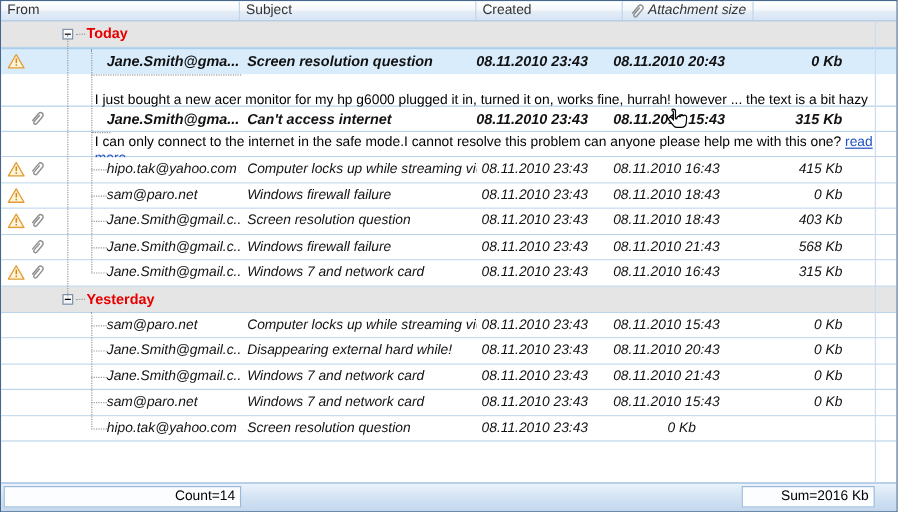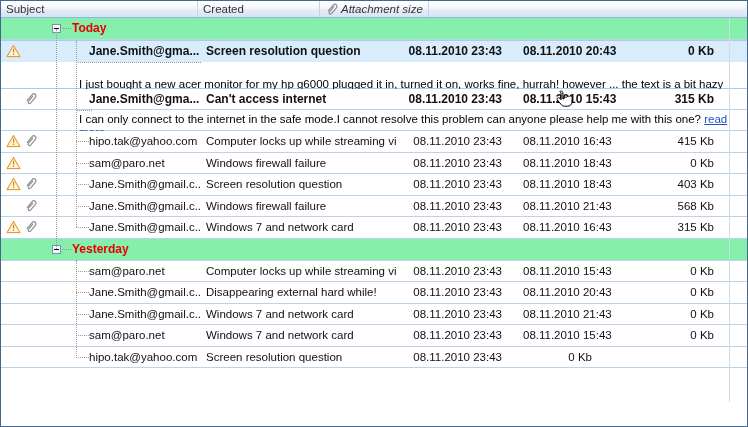--- a/index.html
+++ b/index.html
@@ -20,37 +20,37 @@
     border-right:1px solid #c2d4e8; display:flex; align-items:center;
     padding-left:5px; position:relative; white-space:nowrap; overflow:hidden;
   }
   .hc-from { width:199px; } .hc-subj { width:197px;align-items:center; } .hc-recv { width:100px; }
   .hc-crtd { width:122px;text-align:right; } .hc-att  { width:109px;font-style:italic; } .hc-fill { flex:1; border-right:none; }
   .sort-ic { position:absolute; right:3px; top:4px; line-height:0; }
   .clip-hdr { margin-right:3px; line-height:0; }
   
   .row {
     display:flex; height:21.5px; flex:0 0 21.5px; align-items:stretch;
-    border-bottom:1px solid #bcd4ea; background:#fff; position:relative;
+    border-bottom:1px solid #bcd4ea; background:#fff; position:relative;font-style:italic;
   }
   .cell { display:flex; align-items:center; white-space:nowrap; overflow:hidden; }
   .c-from { width:199px; position:relative; padding-left:88px; }
   .c-subj { width:197px; padding-left:6px; }
-  .c-recv { width:100px; justify-content:flex-end; padding-right:7px;margin-left:12px; }
+  .c-recv { width:100px; justify-content:flex-end; padding-right:7px; }
   .c-crtd { width:122px; padding-left:14px; }
   .c-att  { width:109px; justify-content:flex-end; padding-right:26px;text-align:right; }
   .c-fill { flex:1; }
   .bold { font-weight:bold; font-size:12px; }
   .sel  { background:#d9ecfc; }
   .row.sel { border-bottom:none; border-top:1px solid #aacdea; }
   .ic { position:absolute; top:50%; transform:translateY(-50%); line-height:0; }
   .ic-warn { left:5px; } .ic-clip { left:23px; }
   .conn { position:absolute; left:75px; top:50%; width:13px; border-top:1px dotted #9a9a9a; }
   
-  .grow { height:22px; flex:0 0 22px; border-bottom:1px solid #bcd4ea; background:#86efac; position:relative; }
+  .grow { height:22px; flex:0 0 22px; border-bottom:1px solid #bcd4ea; background:#e5e5e5; position:relative; }
   .minus-box {
     position:absolute; left:51px; top:6px; width:9px; height:9px;
     border:1px solid #7e93ab; background:linear-gradient(#fff,#eef2f7);
     display:flex; align-items:center; justify-content:center;
   }
   .minus-glyph { width:5px; height:1px; background:#000; }
   .gconn { position:absolute; left:62px; top:10px; width:8px; border-top:1px dotted #9a9a9a; }
   .glabel { position:absolute; left:71px; top:0; line-height:21px; font-weight:bold; font-size:12px; color:#e80000; }
   
   .prev {
@@ -82,20 +82,23 @@
   }
   #countbox { left:2px;  width:198px; }
   #sumbox   { left:617px; width:111px; }
 </style>
 </head>
 <body>
 
 <div class="app">
 
   <div class="hdr">
+    <div class="hcell hc-from">
+        <span>From</span>
+      </div>
     <div class="hcell hc-subj">
         <span>Subject</span>
       </div>
     <div class="hcell hc-crtd">
         <span>Created</span>
       </div>
     <div class="hcell hc-att">
       <span class="clip-hdr"><svg width="13" height="15" viewBox="0 0 14 16">
             <path d="M3.5 9.5 L8.8 3.2 a2.3 2.3 0 0 1 3.5 3 L7 12.5 a1.5 1.5 0 0 1 -2.3 -1.9 L9.5 5" stroke="#8f8f8f" fill="none" stroke-width="1.3" stroke-linecap="round"></path>
           </svg></span>
@@ -306,20 +309,24 @@
       <span>hipo.tak@yahoo.com</span>
     </div>
     <div class="cell c-subj">Screen resolution question</div>
     <div class="cell c-recv">08.11.2010 23:43</div>
     <div class="cell c-att">0 Kb</div>
     <div class="cell c-fill"></div>
   </div>
 
   <div class="fillarea"></div>
 
+  <div class="ftr">
+    <div class="fbox" id="countbox">Count=14</div>
+    <div class="fbox" id="sumbox">Sum=2016 Kb</div>
+  </div>
 
   <div class="tl" id="tl1"></div>
   <div class="tl" id="tl2"></div>
   <div class="tl" id="tl3"></div>
   <div class="vsep"></div>
   <div class="cursor">
     <svg width="21" height="22" viewBox="0 0 21 22">
       <path d="M7 2 c1.1 0 1.9 .9 1.9 1.9 v6 l1 .1 .3 -1 c.2 -.7 1 -1.1 1.7 -.9 l.8 .2 .4 -.6 c.4 -.5 1 -.7 1.6 -.5 l.7 .3 .3 -.3 c.5 -.4 1.2 -.4 1.7 0 .6 .4 .8 1 .8 1.7 l-.3 4.3 c-.2 2.3 -1.7 4 -4.3 4 h-3.2 c-1.2 0 -2.3 -.5 -3 -1.4 l-4 -4.8 c-.5 -.6 -.4 -1.5 .2 -2 .6 -.5 1.5 -.5 2 .1 l1.5 1.7 V3.9 C5.1 2.9 5.9 2 7 2 z" fill="#ffffff" stroke="#000000" stroke-width="1"></path>
     </svg>
   </div>

